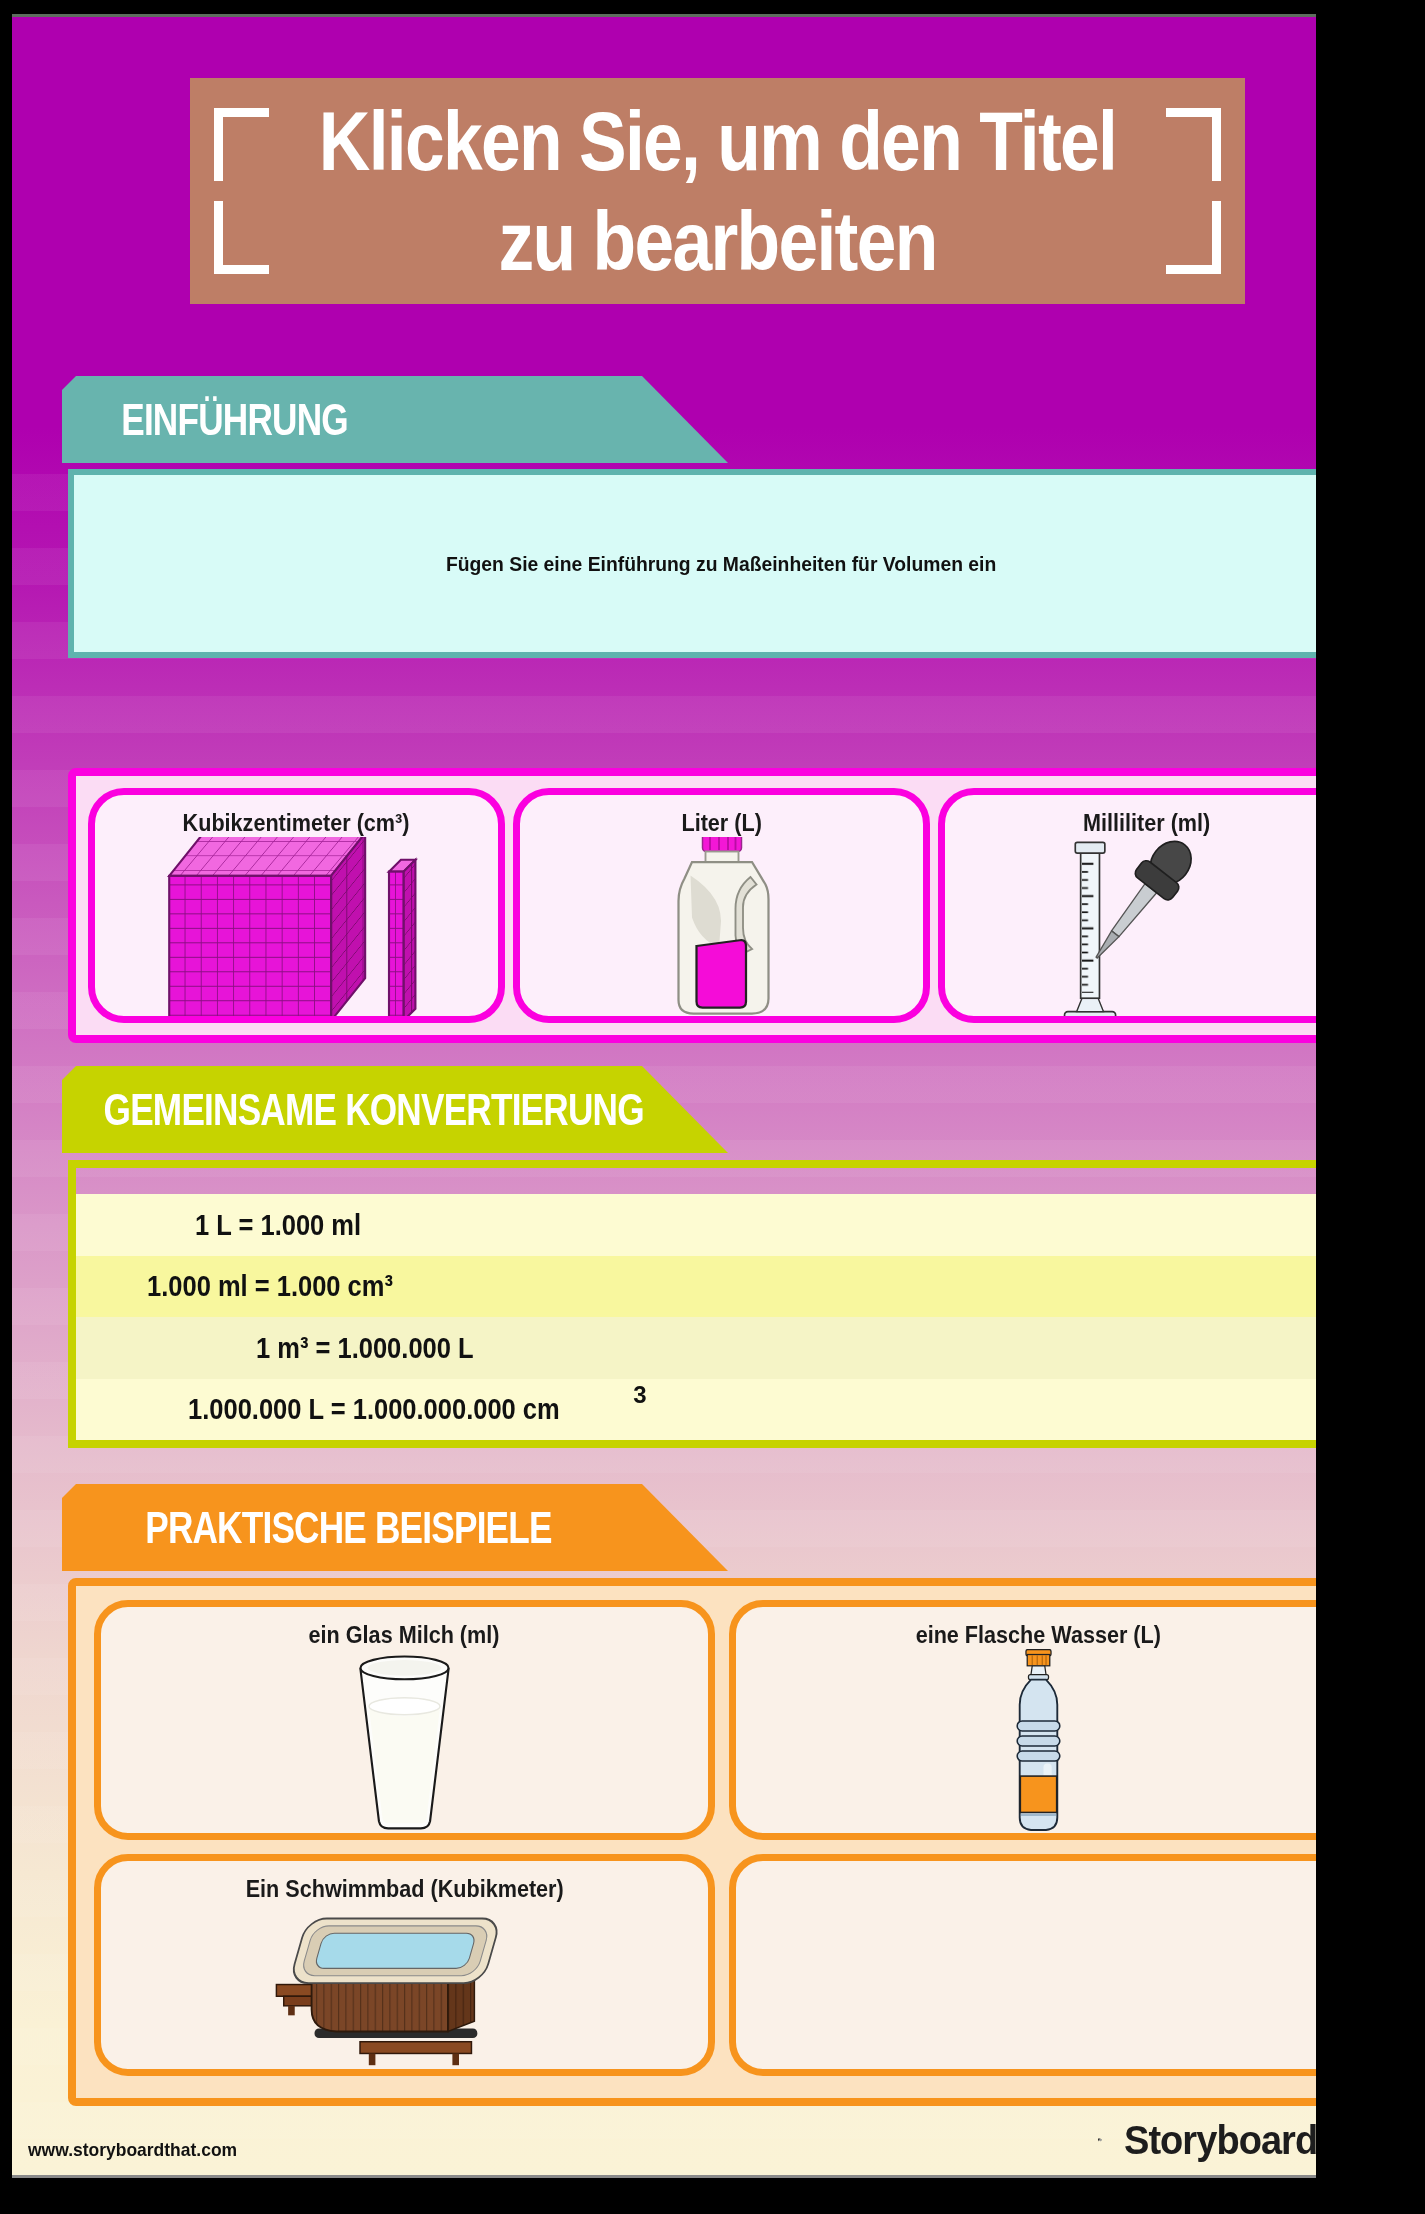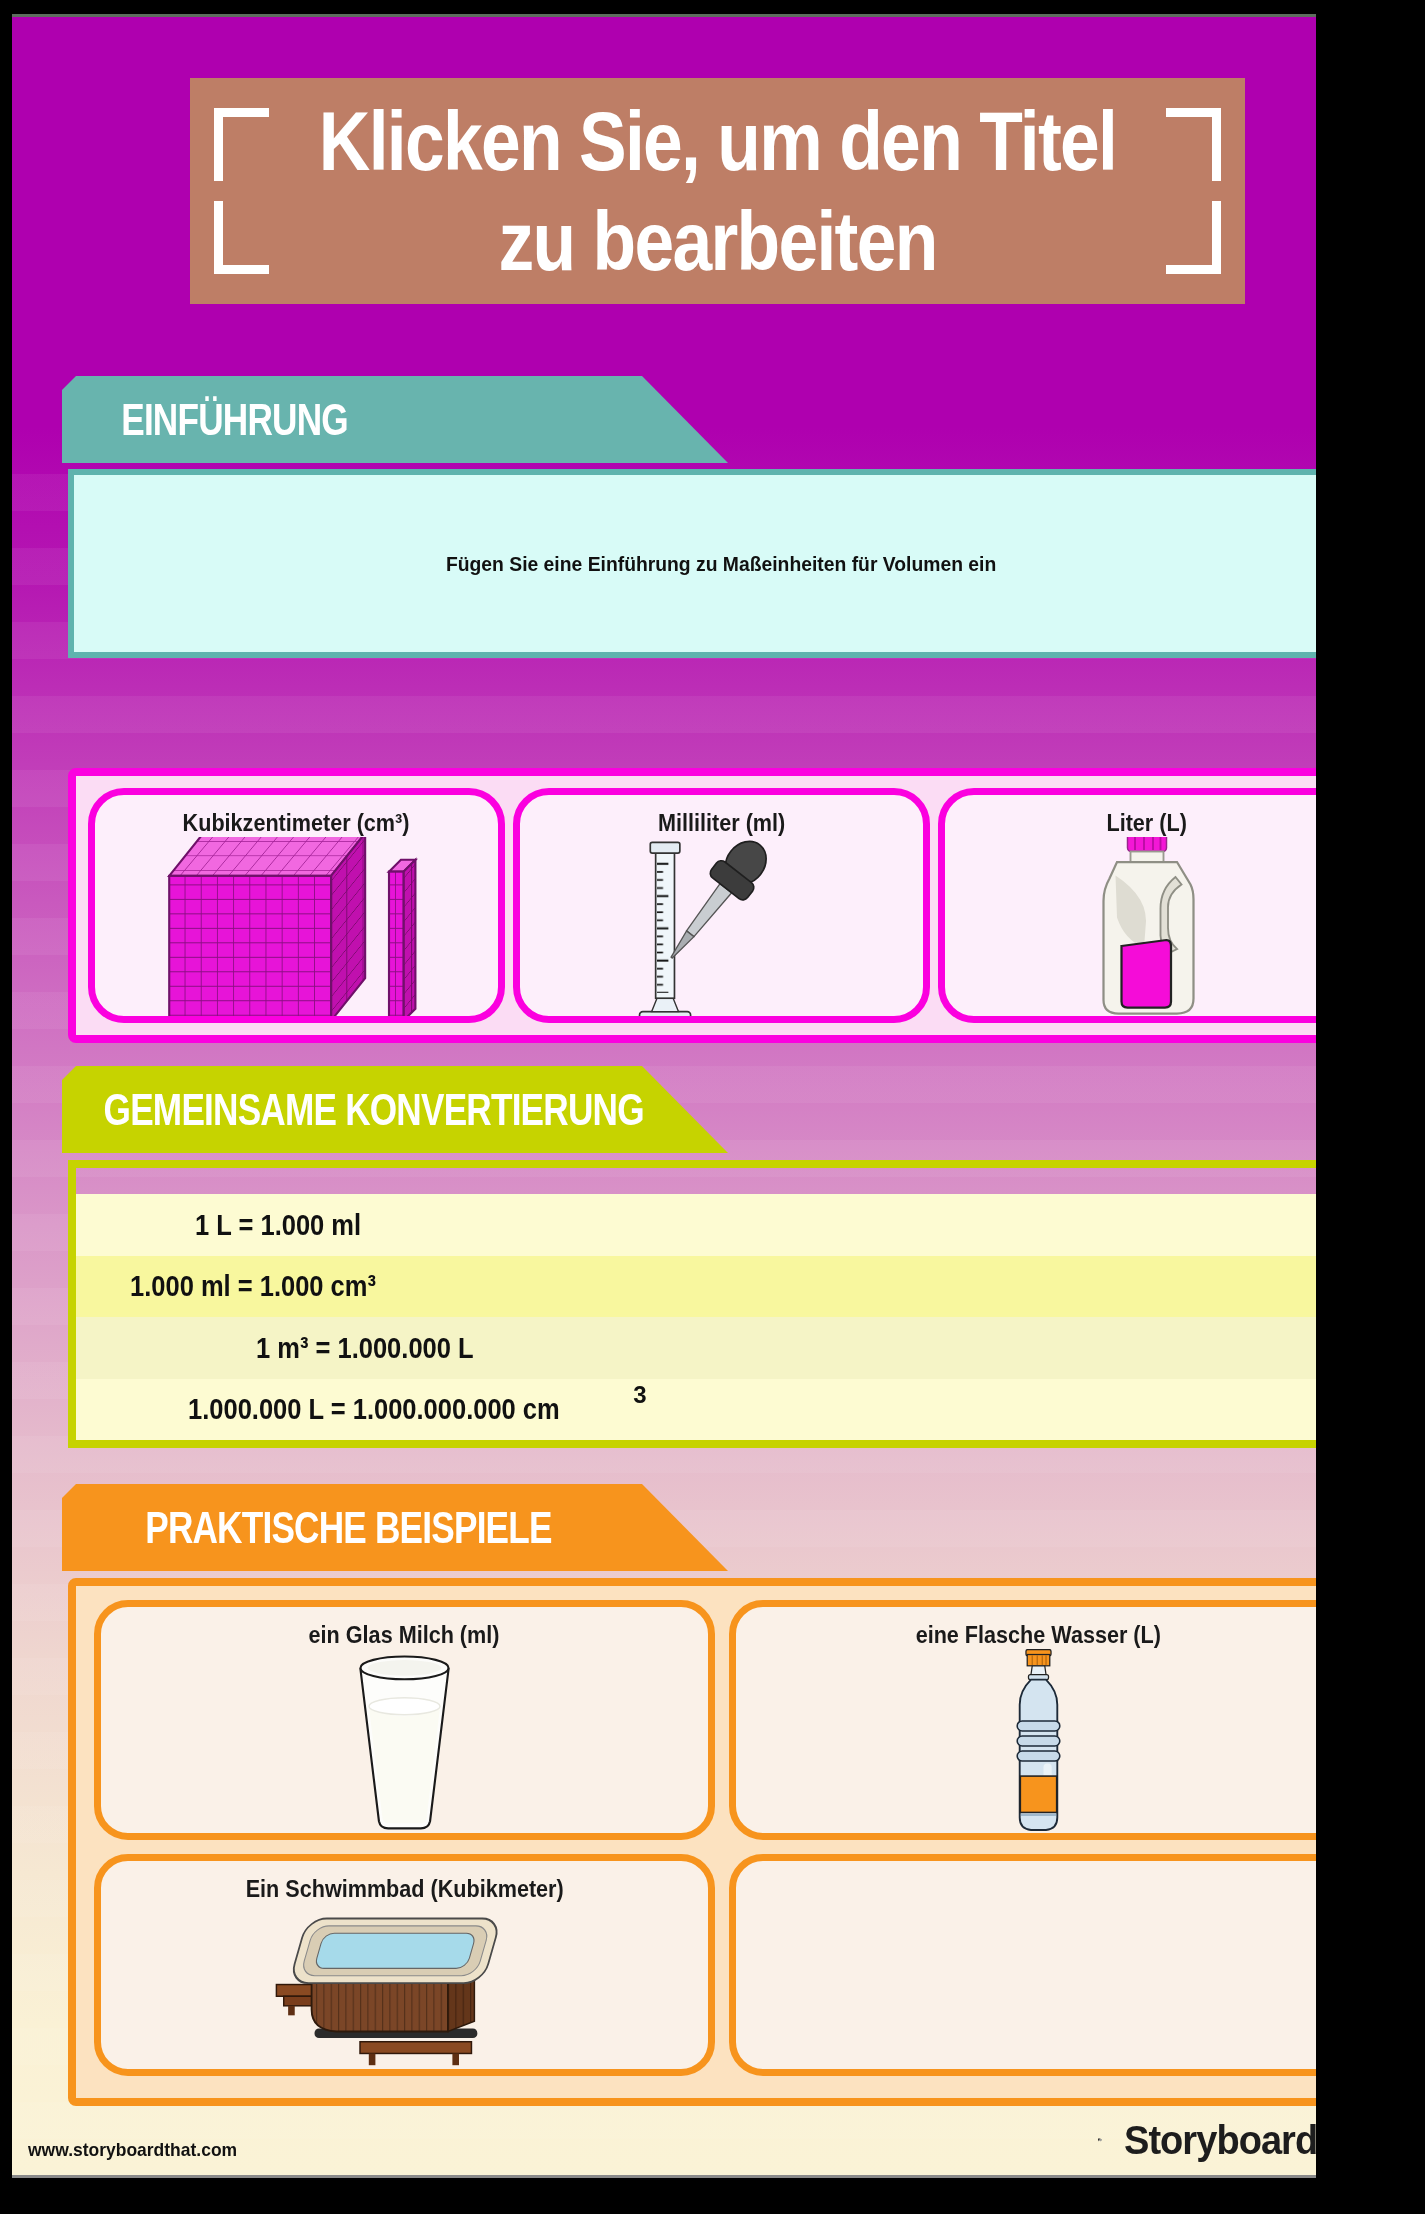--- a/index.html
+++ b/index.html
@@ -46,21 +46,21 @@
   .ucard{background:#FDEFFB;border:7px solid #FB00DF;border-radius:36px;box-sizing:border-box;
     display:flex;flex-direction:column;align-items:center;overflow:hidden;}
   .card-label{font-size:24px;font-weight:700;color:#1a1a1a;margin-top:14px;
     transform:scaleX(0.9);transform-origin:center;white-space:nowrap;}
   .icon-holder{flex:1;display:flex;align-items:center;justify-content:center;overflow:hidden;}
   
   .conv-table{position:absolute;left:56px;top:1143px;width:1307px;height:288px;box-sizing:border-box;
     border:8px solid #C6D300;display:flex;flex-direction:column;}
   .trow{flex:1;display:flex;align-items:center;}
   .trow:nth-child(1){background:#FDFBD2;padding-left:119px;margin-top:26px;}
-  .trow:nth-child(2){background:#F8F79E;padding-left:54px;}
+  .trow:nth-child(2){background:#F8F79E;padding-left:71px;}
   .trow:nth-child(3){background:#F5F4C6;padding-left:180px;}
   .trow:nth-child(4){background:#FDFBD2;padding-left:112px;}
   .cv{font-size:30px;font-weight:700;color:#111;transform:scaleX(0.85);transform-origin:left center;
       white-space:nowrap;}
   .cvsup{font-size:24px;font-weight:700;color:#111;position:relative;top:-14px;margin-left:8px;}
   
   .ex-wrap{position:absolute;left:56px;top:1561px;width:1307px;height:528px;box-sizing:border-box;
     background:#FCE2C0;border:8px solid #F7941D;border-radius:8px;
     display:grid;grid-template-columns:1fr 1fr;grid-template-rows:240px 222px;gap:14px;padding:14px 18px;}
   .xcard{background:#FAF1E8;border:7px solid #F7941D;border-radius:34px;box-sizing:border-box;
@@ -118,20 +118,35 @@
                 <rect width="19" height="17" fill="#C010AE"></rect>
                 <path d="M19 0H0V17" stroke="#7B0A6F" stroke-width="2" fill="none"></path>
               </pattern>
             </defs>
             <polygon points="20,75 60,25 250,25 210,75" fill="url(#cgT)" stroke="#70106A" stroke-width="2.5"></polygon>
             <polygon points="210,75 250,25 250,195 210,245" fill="url(#cgS)" stroke="#70106A" stroke-width="2.5"></polygon>
             <rect x="20" y="75" width="190" height="170" fill="url(#cgF)" stroke="#70106A" stroke-width="2.5"></rect>
             <polygon points="278,70 295,70 309,56 292,56" fill="#F168E0" stroke="#70106A" stroke-width="2.5"></polygon>
             <polygon points="295,70 309,56 309,231 295,245" fill="url(#cgS)" stroke="#70106A" stroke-width="2.5"></polygon>
             <rect x="278" y="70" width="17" height="175" fill="url(#cgF)" stroke="#70106A" stroke-width="2.5"></rect>
+          </svg>
+        </div>
+      </div>
+
+      <div class="ucard">
+        <div class="card-label">Liter (L)</div>
+        <div class="icon-holder">
+          <svg width="150" height="195" viewBox="0 0 200 260">
+            <rect x="74" y="4" width="52" height="26" rx="5" fill="#F317D6" stroke="#99258C" stroke-width="2"></rect>
+            <path d="M84 6V28 M96 6V28 M108 6V28 M118 6V28" stroke="#B90DA4" stroke-width="2.5"></path>
+            <rect x="78" y="30" width="44" height="14" fill="#F5F3EC" stroke="#9A9A8F" stroke-width="2.5"></rect>
+            <path d="M60,44 L140,44 L158,74 Q162,82 162,94 L162,226 Q162,246 140,246 L62,246 Q42,246 42,228 L42,96 Q42,80 50,66 Z" fill="#F5F3EC" stroke="#8F8F85" stroke-width="3"></path>
+            <path d="M58,62 Q104,92 98,132 L96,158 Q70,148 60,118 Z" fill="#DEDCD2"></path>
+            <path d="M138,64 Q118,80 118,106 L118,142 Q118,158 132,164 L140,160 Q128,150 128,132 L128,104 Q128,86 146,74 Z" fill="#E2E0D6" stroke="#8F8F85" stroke-width="2.5"></path>
+            <path d="M66,156 L126,148 Q132,148 132,156 L132,230 Q132,238 124,238 L74,238 Q66,238 66,230 Z" fill="#F50CD8" stroke="#222" stroke-width="3"></path>
           </svg>
         </div>
       </div>
 
       <div class="ucard">
         <div class="card-label">Milliliter (ml)</div>
         <div class="icon-holder">
           <svg width="215" height="202" viewBox="0 0 320 300">
             <defs>
               <pattern id="ticks" x="64" y="52" width="24" height="48" patternUnits="userSpaceOnUse">
@@ -145,35 +160,20 @@
             <polygon points="56,276 96,276 88,256 64,256" fill="#EAF1F7" stroke="#333" stroke-width="2"></polygon>
             <rect x="62" y="38" width="28" height="218" fill="#F0F6FA" stroke="#333" stroke-width="2.5"></rect>
             <rect x="54" y="24" width="44" height="16" rx="3" fill="#E3EBF2" stroke="#333" stroke-width="2.5"></rect>
             <rect x="64" y="52" width="22" height="196" fill="url(#ticks)"></rect>
             <g transform="translate(212,34) rotate(38)">
               <polygon points="-11,74 11,74 7,160 -7,160" fill="#C9CDD1" stroke="#555" stroke-width="2"></polygon>
               <polygon points="-7,160 7,160 1,205 -1,205" fill="#A9ADB1" stroke="#555" stroke-width="2"></polygon>
               <ellipse cx="0" cy="26" rx="28" ry="34" fill="#474747" stroke="#1f1f1f" stroke-width="2.5"></ellipse>
               <rect x="-34" y="44" width="68" height="30" rx="9" fill="#3C3C3C" stroke="#1f1f1f" stroke-width="2.5"></rect>
             </g>
-          </svg>
-        </div>
-      </div>
-
-      <div class="ucard">
-        <div class="card-label">Liter (L)</div>
-        <div class="icon-holder">
-          <svg width="150" height="195" viewBox="0 0 200 260">
-            <rect x="74" y="4" width="52" height="26" rx="5" fill="#F317D6" stroke="#99258C" stroke-width="2"></rect>
-            <path d="M84 6V28 M96 6V28 M108 6V28 M118 6V28" stroke="#B90DA4" stroke-width="2.5"></path>
-            <rect x="78" y="30" width="44" height="14" fill="#F5F3EC" stroke="#9A9A8F" stroke-width="2.5"></rect>
-            <path d="M60,44 L140,44 L158,74 Q162,82 162,94 L162,226 Q162,246 140,246 L62,246 Q42,246 42,228 L42,96 Q42,80 50,66 Z" fill="#F5F3EC" stroke="#8F8F85" stroke-width="3"></path>
-            <path d="M58,62 Q104,92 98,132 L96,158 Q70,148 60,118 Z" fill="#DEDCD2"></path>
-            <path d="M138,64 Q118,80 118,106 L118,142 Q118,158 132,164 L140,160 Q128,150 128,132 L128,104 Q128,86 146,74 Z" fill="#E2E0D6" stroke="#8F8F85" stroke-width="2.5"></path>
-            <path d="M66,156 L126,148 Q132,148 132,156 L132,230 Q132,238 124,238 L74,238 Q66,238 66,230 Z" fill="#F50CD8" stroke="#222" stroke-width="3"></path>
           </svg>
         </div>
       </div>
     </div>
 
     <div class="banner b-conv">
       <span class="bt">GEMEINSAME KONVERTIERUNG</span>
     </div>
     <div class="conv-table">
       <div class="trow">

